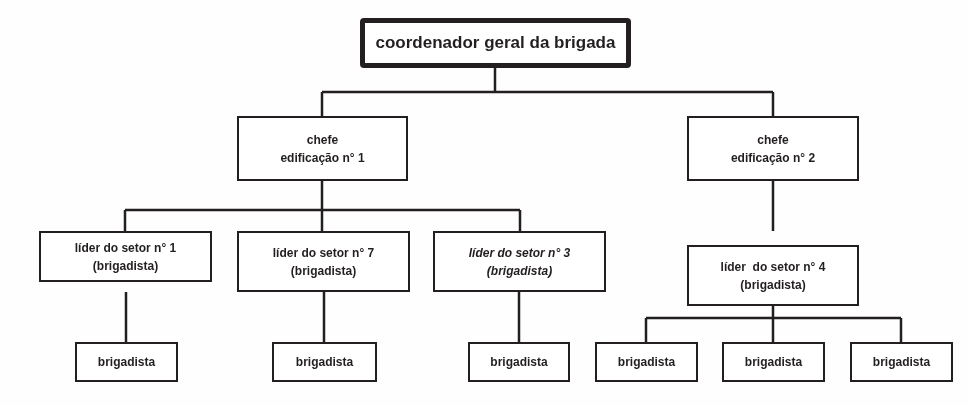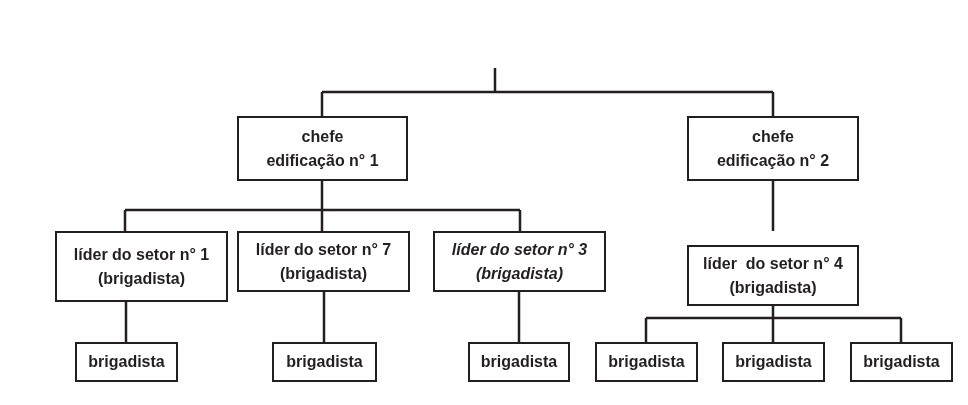--- a/index.html
+++ b/index.html
@@ -25,34 +25,34 @@
   .node {
     position: absolute;
     background: #ffffff;
     border: 2px solid #231f20;
     color: #231f20;
     display: flex;
     align-items: center;
     justify-content: center;
     text-align: center;
     font-weight: bold;
-    font-size: 16px;
+    font-size: 12px;
     line-height: 1.5;
     white-space: pre-wrap;
     box-sizing: border-box;
   }
   .node.root {
     border-width: 5px;
     border-radius: 4px;
     font-size: 17px;
     left: 360px; top: 18px; width: 271px; height: 50px;
   }
   .node.chefe1 { left: 237px; top: 116px; width: 171px; height: 65px; }
   .node.chefe2 { left: 687px; top: 116px; width: 172px; height: 65px; }
-  .node.lider1 { left: 55px;  top: 231px; width: 173px; height: 71px; }
+  .node.lider1 { left: 39px;  top: 231px; width: 173px; height: 51px; }
   .node.lider2 { left: 237px; top: 231px; width: 173px; height: 61px; }
   .node.lider3 { left: 433px; top: 231px; width: 173px; height: 61px; font-style: italic; }
   .node.lider4 { left: 687px; top: 245px; width: 172px; height: 61px; }
   .node.b1 { left: 75px;  top: 342px; width: 103px; height: 40px; }
   .node.b2 { left: 272px; top: 342px; width: 105px; height: 40px; }
   .node.b3 { left: 468px; top: 342px; width: 102px; height: 40px; }
   .node.b4 { left: 595px; top: 342px; width: 103px; height: 40px; }
   .node.b5 { left: 722px; top: 342px; width: 103px; height: 40px; }
   .node.b6 { left: 850px; top: 342px; width: 103px; height: 40px; }
 </style>
@@ -82,20 +82,21 @@
       <line x1="519" y1="292" x2="519" y2="342"></line>
 
       <line x1="773" y1="292" x2="773" y2="318"></line>
       <line x1="646" y1="318" x2="901" y2="318"></line>
       <line x1="646" y1="318" x2="646" y2="342"></line>
       <line x1="773" y1="318" x2="773" y2="342"></line>
       <line x1="901" y1="318" x2="901" y2="342"></line>
     </g>
   </svg>
 
+  <div class="node root">coordenador geral da brigada</div>
 
   <div class="node chefe1">chefe
 edificação n° 1</div>
 
   <div class="node chefe2">chefe
 edificação n° 2</div>
 
   <div class="node lider1">líder do setor n° 1
 (brigadista)</div>
 

